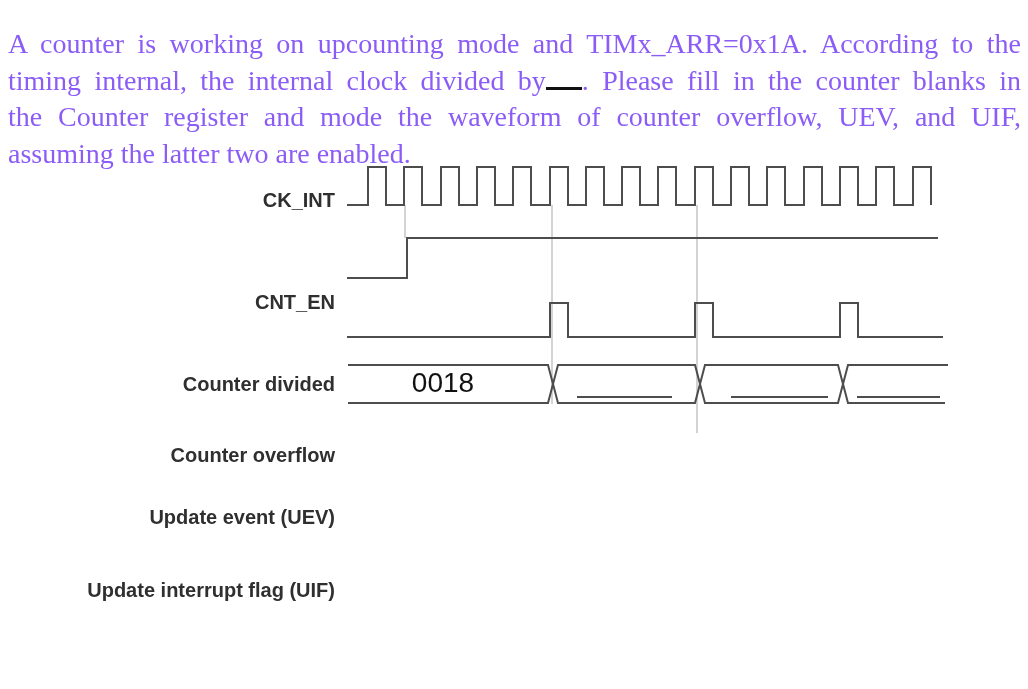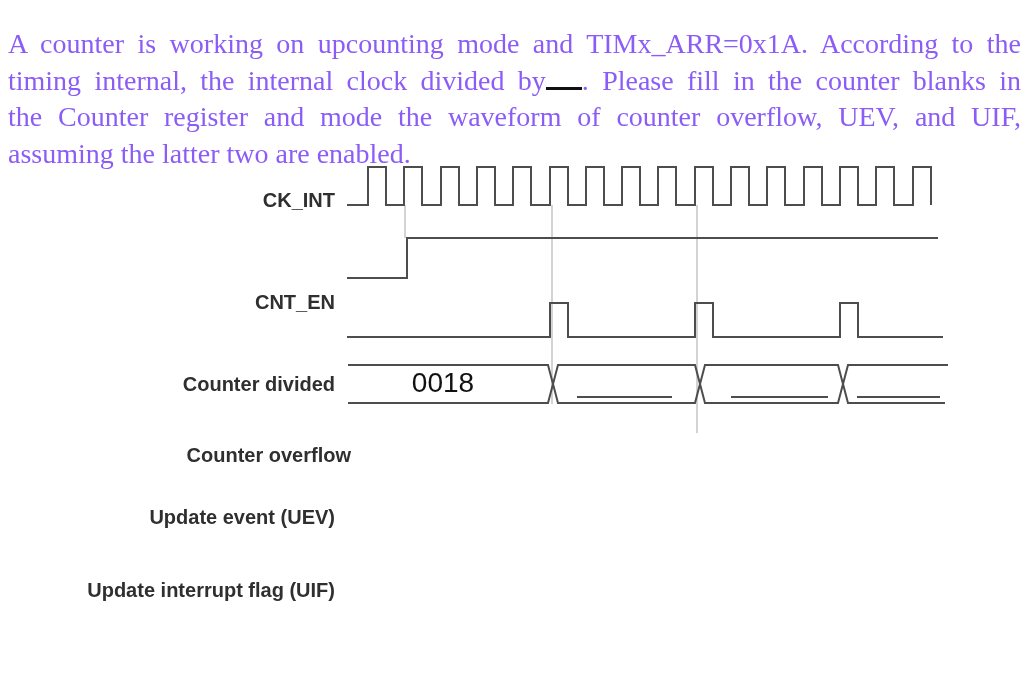--- a/index.html
+++ b/index.html
@@ -49,21 +49,21 @@
     font-weight: bold;
     font-size: 20px;
     line-height: 24px;
     color: #2f2f2f;
     white-space: nowrap;
   }
   .lbl-ck-int        { top: 188px; }
   .lbl-cnt-en        { top: 251px; margin-top: 39px; }
   .lbl-ck-cnt        { top: 312px; }
   .lbl-counter-reg   { top: 372px; }
-  .lbl-overflow      { top: 443px; padding-left: 16px; }
+  .lbl-overflow      { top: 443px; }
   .lbl-uev           { top: 505px; }
   .lbl-uif           { top: 578px; }
   svg.waves {
     position: absolute;
     top: 0; left: 0;
   }
   svg.waves path {
     fill: none;
     stroke-linejoin: miter;
     stroke-linecap: butt;

